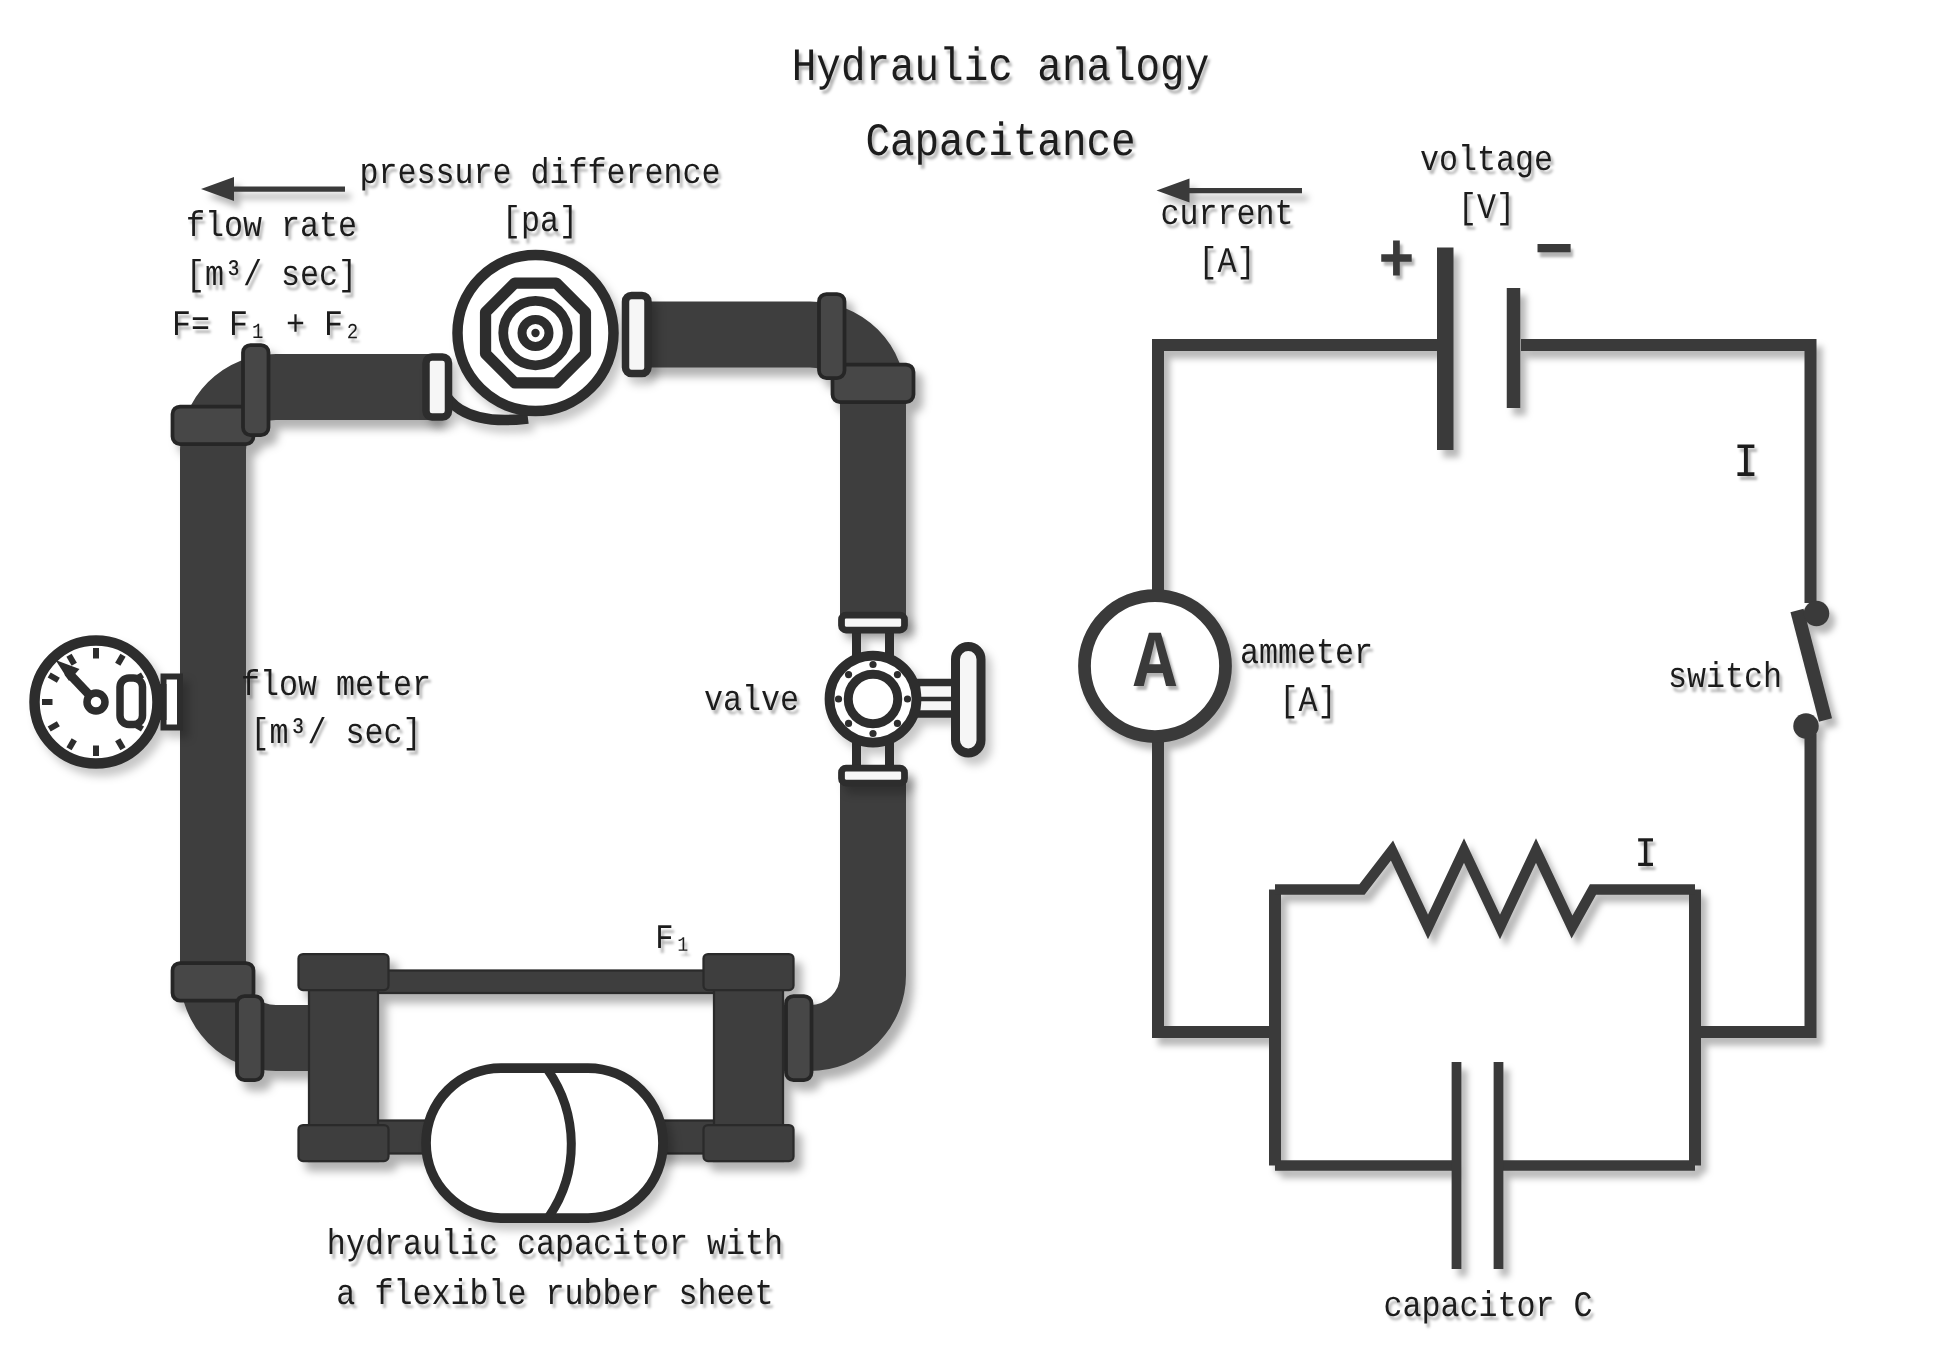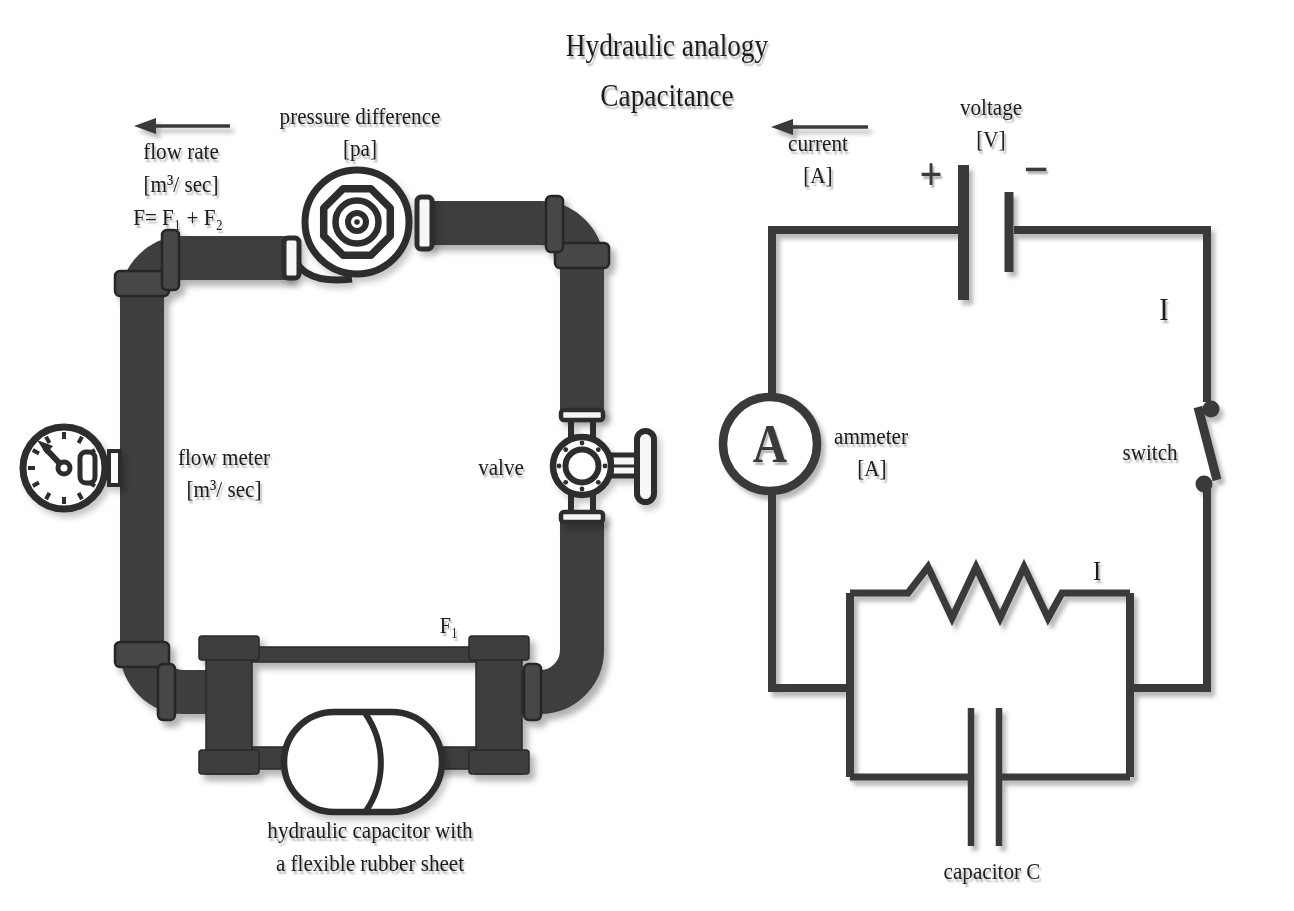--- a/index.html
+++ b/index.html
@@ -1,19 +1,19 @@
 <!DOCTYPE html>
 <html><head>
 <meta charset="utf-8">
 <style>
   html,body{margin:0;padding:0;background:#ffffff;}
   .stage{
     position:relative;width:1294px;height:911px;overflow:hidden;
     background:#ffffff;
-    font-family:Liberation Serif, serif;
+    font-family:Liberation Mono, monospace;
   }
   .diagram-svg{position:absolute;left:0;top:0;}
   .pipes{filter:drop-shadow(5px 6px 3px rgba(0,0,0,0.30));}
   .icons{filter:drop-shadow(4px 5px 3px rgba(0,0,0,0.22));}
   .wires{filter:drop-shadow(4px 5px 2px rgba(0,0,0,0.28));}
   .lbl{
     position:absolute;color:#1c1c1c;white-space:nowrap;line-height:1.15;
     transform:translateX(-50%) scaleX(0.88);transform-origin:50% 0;
     text-shadow:2px 3px 2px rgba(0,0,0,0.30);
     font-size:24px;font-weight:400;

